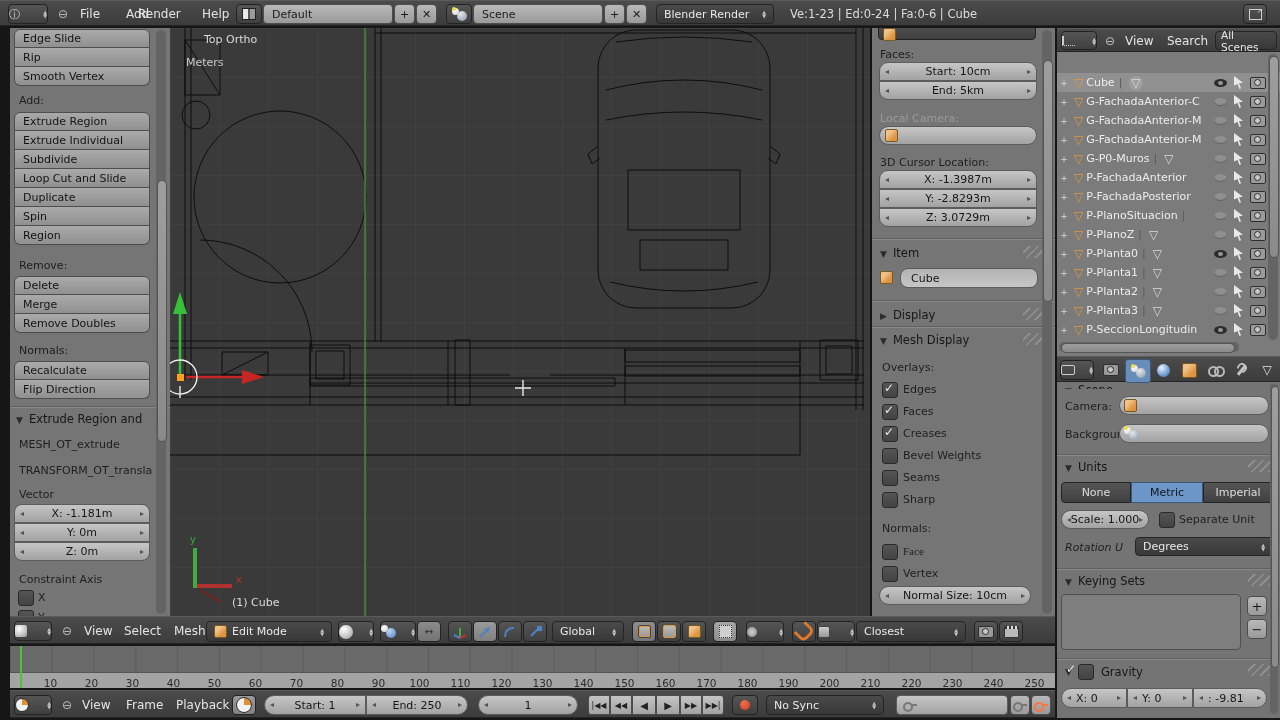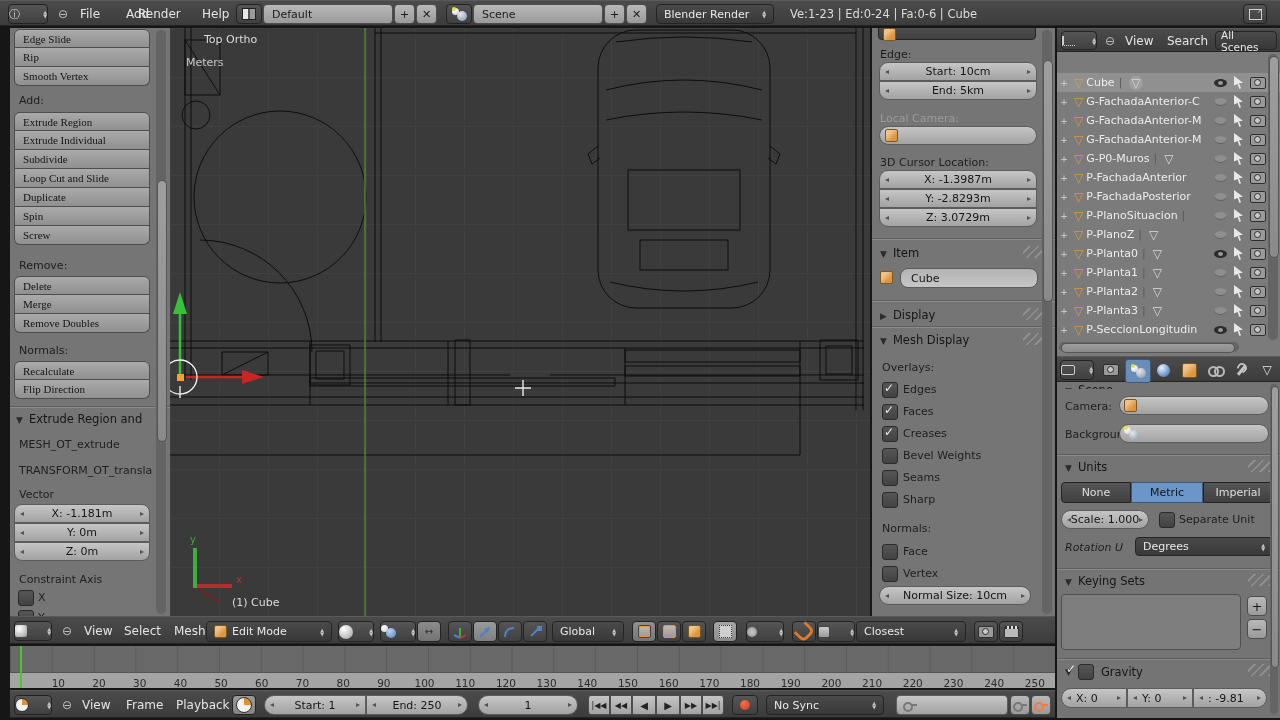--- a/index.html
+++ b/index.html
@@ -8,21 +8,21 @@
   .abs{position:absolute;box-sizing:border-box;}
   
   .hdrbar{background:linear-gradient(#4b4b4b,#3c3c3c);border-top:1px solid #5a5a5a;border-bottom:1px solid #232323;}
   .menu{color:#e4e4e4;font-size:12px;line-height:26px;padding:0 6px;white-space:nowrap;}
   .minus{color:#bdbdbd;font-size:12px;line-height:26px;}
   
   .region{background:#757575;overflow:hidden;}
   
   .tsbtn{position:absolute;left:4px;width:136px;height:19px;background:linear-gradient(#aaa,#909090);
          border:1px solid #4e4e4e;border-top-width:0;color:#141414;font-size:11px;display:flex;align-items:center;
-         padding-left:8px;box-sizing:border-box;white-space:nowrap;overflow:hidden;font-family:Liberation Serif, serif;}
+         padding-left:8px;box-sizing:border-box;white-space:nowrap;overflow:hidden;}
   .tsbtn.first{border-top-width:1px;border-radius:6px 6px 0 0;}
   .tsbtn.last{border-radius:0 0 6px 6px;}
   .seclbl{position:absolute;left:9px;color:#1e1e1e;font-size:11px;white-space:nowrap;}
   
   .nf{position:absolute;background:linear-gradient(#c6c6c6,#a2a2a2);border:1px solid #5c5c5c;border-radius:10px;
       color:#161616;font-size:11px;display:flex;align-items:center;justify-content:center;box-sizing:border-box;}
   .nf .arr{position:absolute;color:#55524c;font-size:8px;top:50%;transform:translateY(-52%);}
   .nf .arr.l{left:5px;} .nf .arr.r{right:5px;}
   
   .dd{position:absolute;background:linear-gradient(#4a4a4a,#383838);border:1px solid #242424;border-radius:4px;
@@ -145,21 +145,21 @@
     <div class="tsbtn" style="top:20px;">Rip</div>
     <div class="tsbtn last" style="top:39px;">Smooth Vertex</div>
 
     <span class="seclbl" style="top:66px;">Add:</span>
     <div class="tsbtn first" style="top:84px;">Extrude Region</div>
     <div class="tsbtn" style="top:103px;">Extrude Individual</div>
     <div class="tsbtn" style="top:122px;">Subdivide</div>
     <div class="tsbtn" style="top:141px;">Loop Cut and Slide</div>
     <div class="tsbtn" style="top:160px;">Duplicate</div>
     <div class="tsbtn" style="top:179px;">Spin</div>
-    <div class="tsbtn last" style="top:198px;">Screw</div>
+    <div class="tsbtn last" style="top:198px;">Region</div>
 
     <span class="seclbl" style="top:231px;">Remove:</span>
     <div class="tsbtn first" style="top:248px;">Delete</div>
     <div class="tsbtn" style="top:267px;">Merge</div>
     <div class="tsbtn last" style="top:286px;">Remove Doubles</div>
 
     <span class="seclbl" style="top:316px;">Normals:</span>
     <div class="tsbtn first" style="top:333px;">Recalculate</div>
     <div class="tsbtn last" style="top:352px;">Flip Direction</div>
 
@@ -256,21 +256,21 @@
     <span class="lbl-light" style="left:16px;top:28px;color:#c9c9c9;">Meters</span>
     <span class="abs" style="left:20px;top:506px;color:#35b035;font-size:10px;">y</span>
     <span class="abs" style="left:66px;top:546px;color:#b03030;font-size:10px;">x</span>
     <span class="lbl-light" style="left:62px;top:568px;">(1) Cube</span>
   </div>
 
   <div class="abs region" style="left:872px;top:28px;width:183px;height:588px;">
     <div class="abs dbtn" style="left:6px;top:-8px;width:158px;height:20px;justify-content:flex-start;padding-left:4px;">
       <span class="cube3d" style="width:11px;height:11px;margin-top:8px;"></span>
     </div>
-    <span class="lbl-dark" style="left:8px;top:20px;">Edge:</span>
+    <span class="lbl-dark" style="left:8px;top:20px;">Faces:</span>
     <div class="nf" style="left:7px;top:34px;width:158px;height:19px;border-radius:9px 9px 0 0;">
       <span class="arr l">◂</span>
         <span>Start: 10cm</span>
         <span class="arr r">▸</span>
       </div>
     <div class="nf" style="left:7px;top:53px;width:158px;height:19px;border-radius:0 0 9px 9px;">
       <span class="arr l">◂</span>
         <span>End: 5km</span>
         <span class="arr r">▸</span>
       </div>
@@ -321,21 +321,21 @@
     <span class="cblbl" style="left:31px;top:399px;">Creases</span>
     <div class="cb" style="left:10px;top:420px;"></div>
     <span class="cblbl" style="left:31px;top:421px;">Bevel Weights</span>
     <div class="cb" style="left:10px;top:442px;"></div>
     <span class="cblbl" style="left:31px;top:443px;">Seams</span>
     <div class="cb" style="left:10px;top:464px;"></div>
     <span class="cblbl" style="left:31px;top:465px;">Sharp</span>
 
     <span class="lbl-dark" style="left:10px;top:494px;">Normals:</span>
     <div class="cb" style="left:10px;top:516px;"></div>
-    <span class="cblbl" style="left:31px;top:517px;">Face</span>
+    <span class="cblbl" style="left:31px;top:517px;font-family:Liberation Serif, serif;">Face</span>
     <div class="cb" style="left:10px;top:538px;"></div>
     <span class="cblbl" style="left:31px;top:539px;">Vertex</span>
     <div class="nf" style="left:7px;top:558px;width:152px;height:19px;">
       <span class="arr l">◂</span>
         <span>Normal Size: 10cm</span>
         <span class="arr r">▸</span>
       </div>
 
     <div class="sctrack" style="left:170px;top:2px;width:10px;height:584px;">
       <div class="scthumb" style="left:1px;top:30px;width:8px;height:240px;"></div>
@@ -761,21 +761,21 @@
       </div>
     <div class="abs dbtn" style="left:989px;top:4px;width:24px;height:21px;">
       <span style="width:13px;height:10px;background:#b9b9b9;border:1px solid #333;border-radius:1px;position:relative;">
         <span style="position:absolute;left:0;top:-1px;width:13px;height:3px;background:repeating-linear-gradient(90deg,#333 0 2px,#ddd 2px 4px);"></span>
         </span>
       </div>
   </div>
 
   <div class="abs" style="left:10px;top:646px;width:1045px;height:42px;background:#696969;overflow:hidden;">
     <div class="abs" style="left:0;top:0;width:1045px;height:26px;background-image:linear-gradient(90deg,#5c5c5c 1px,transparent 1px);background-size:41.8px 26px;"></div>
-    <div class="abs" style="left:0;top:26px;width:1045px;height:21px;background:#a4a4a4;border-top:1px solid #555;display:flex;align-items:center;padding-left:28px;box-sizing:border-box;">
+    <div class="abs" style="left:0;top:26px;width:1045px;height:21px;background:#a4a4a4;border-top:1px solid #555;display:flex;align-items:center;padding-left:20px;box-sizing:border-box;">
       <span class="tick">10</span>
         <span class="tick">20</span>
         <span class="tick">30</span>
         <span class="tick">40</span>
         <span class="tick">50</span>
         <span class="tick">60</span>
         <span class="tick">70</span>
         <span class="tick">80</span>
         <span class="tick">90</span>
         <span class="tick">100</span>

